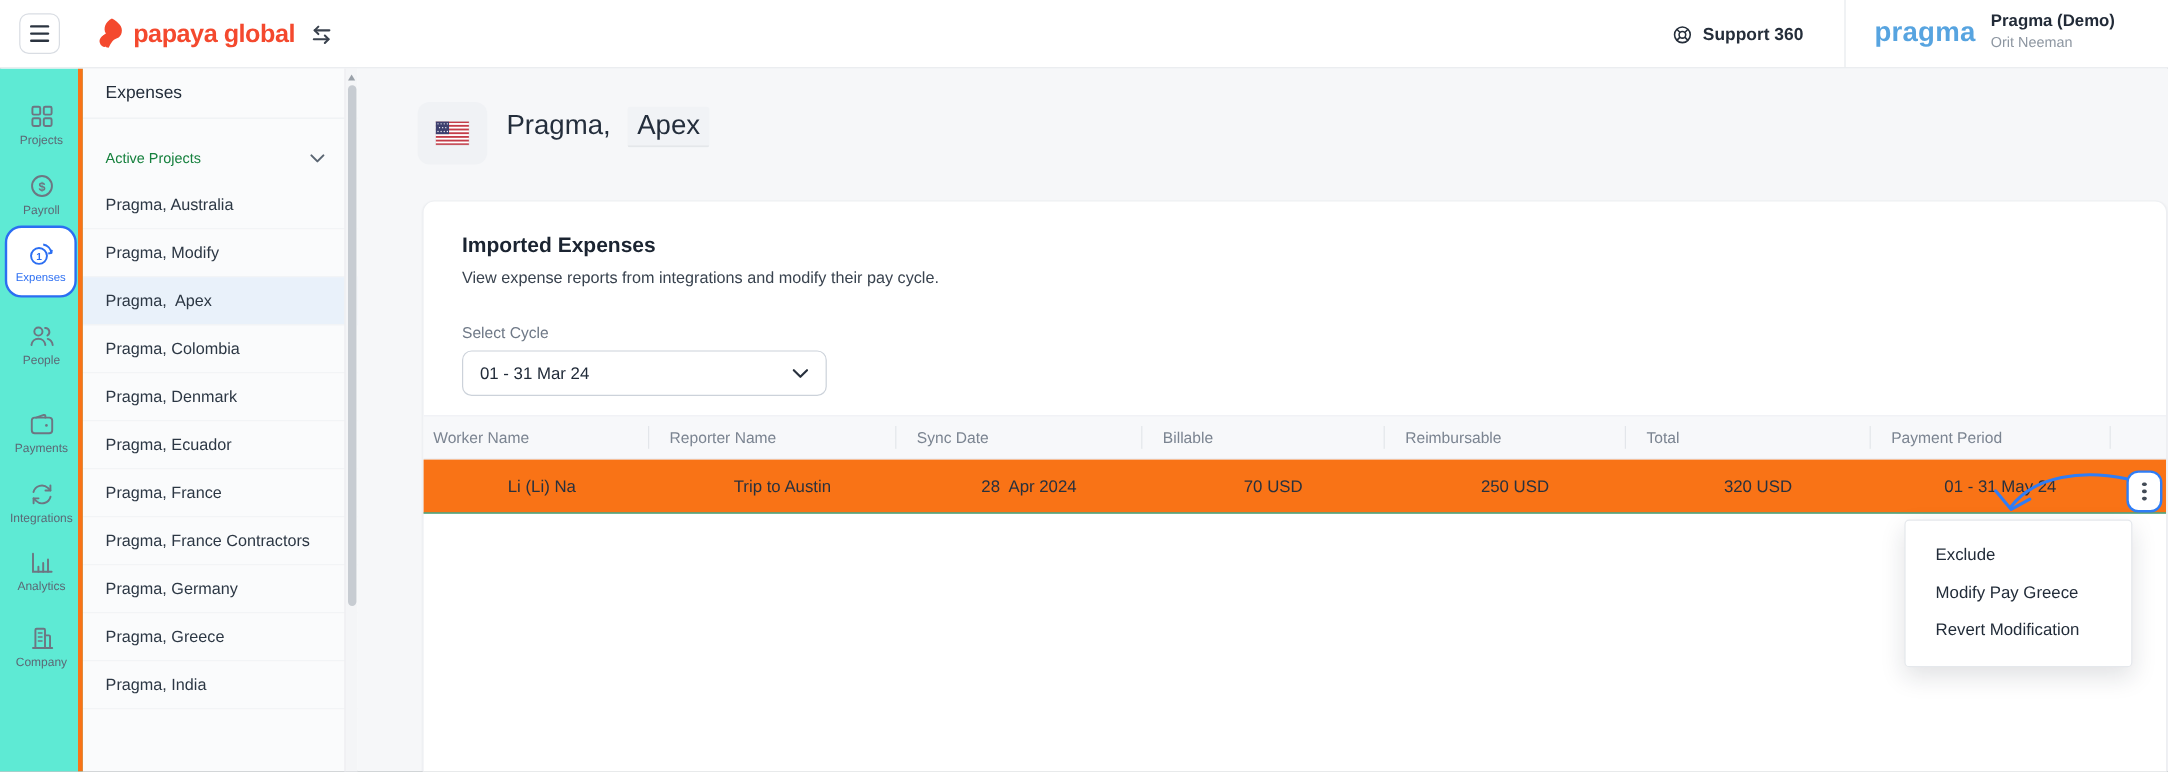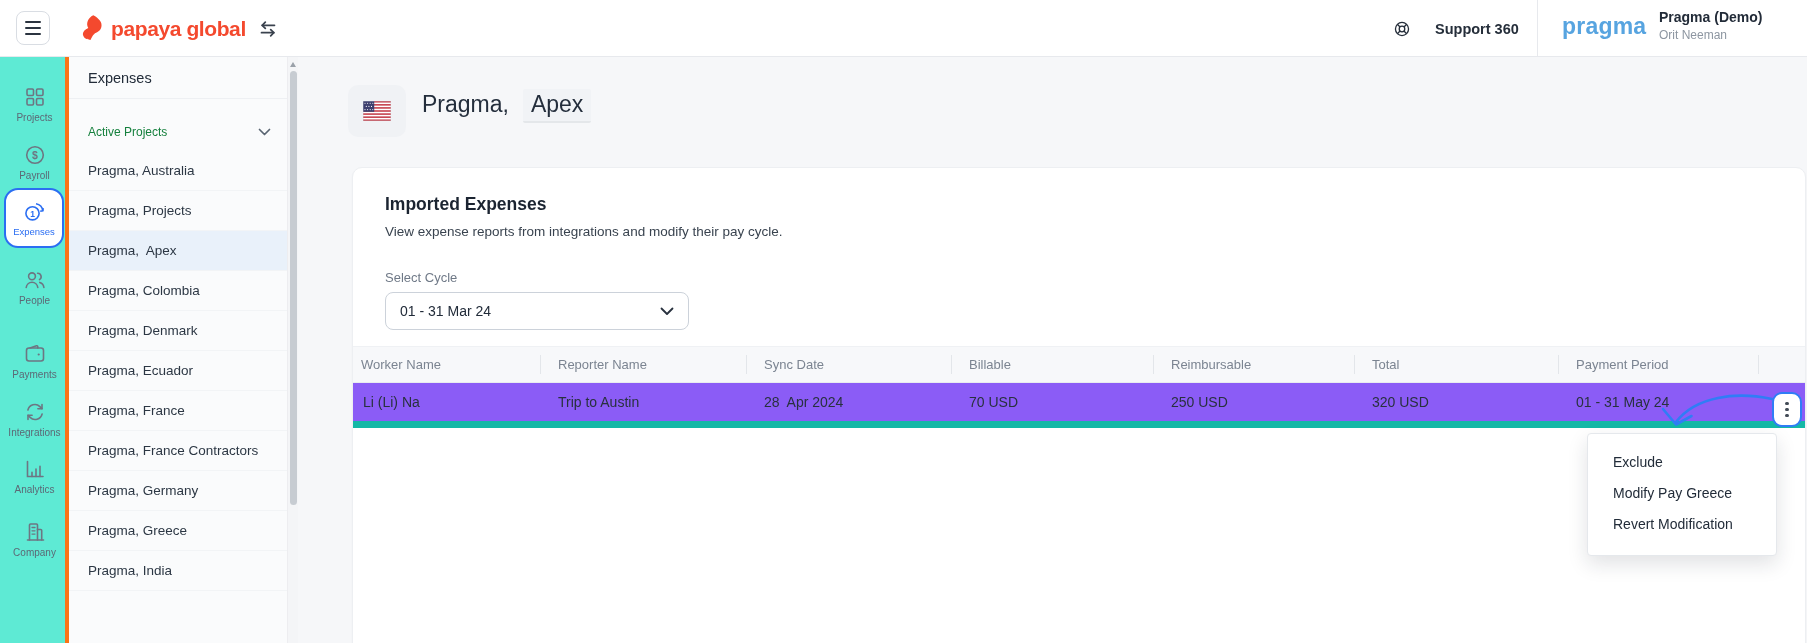--- a/index.html
+++ b/index.html
@@ -8,21 +8,21 @@
   svg { display:block; }
 
   
   .topbar { position:absolute; top:0; left:0; right:0; height:57px; background:#fff; border-bottom:1px solid #e7e9ed; z-index:30; }
   .hamburger { position:absolute; left:16px; top:11px; width:34px; height:34px; border:1px solid #d9dde3; border-radius:8px;
                display:flex; flex-direction:column; justify-content:center; align-items:center; gap:4px; background:#fff; cursor:pointer; }
   .hamburger i { width:16px; height:2px; background:#2b3440; border-radius:1px; }
   .logo { position:absolute; left:78px; top:0; height:57px; display:flex; align-items:center; gap:6px; }
   .logo-text { font-size:21px; font-weight:bold; color:#f4492e; letter-spacing:-0.4px; }
   .swap { position:absolute; left:256px; top:21px; }
-  .support { position:absolute; left:1393px; top:0; height:57px; display:flex; align-items:center; gap:24px; cursor:pointer; }
+  .support { position:absolute; left:1393px; top:0; height:57px; display:flex; align-items:center; gap:8px; cursor:pointer; }
   .support span { font-size:14.5px; font-weight:bold; color:#252e3a; }
   .topbar-divider { position:absolute; left:1537px; top:0; bottom:0; width:1px; background:#e7e9ed; }
   .brand { position:absolute; left:1562px; top:13px; font-size:23px; font-weight:bold; color:#57a4e0; letter-spacing:0.2px; }
   .account { position:absolute; left:1659px; top:10px; line-height:1; cursor:pointer; }
   .account .nm { font-size:14px; font-weight:bold; color:#222b38; }
   .account .usr { font-size:12px; color:#8d96a1; margin-top:5px; }
 
   
   .rail { position:absolute; top:57px; left:0; bottom:0; width:69px; background:#5eead4; border-right:4px solid #f97316; z-index:20; }
   .rail-item { position:absolute; left:0; width:69px; text-align:center; cursor:pointer; }
@@ -68,21 +68,21 @@
   .select { margin-top:7px; width:304px; height:38px; border:1px solid #ccd2da; border-radius:8px; background:#fff;
             display:flex; align-items:center; justify-content:space-between; padding:0 14px; cursor:pointer; }
   .select .val { font-size:14px; color:#212b39; }
 
   .etable { margin-top:16px; }
   .thead, .trow { display:grid; grid-template-columns:187px 206px 205px 202px 201px 204px 200px 1fr; align-items:center; }
   .thead { height:37px; background:#f7f8fa; border-top:1px solid #eff1f4; border-bottom:1px solid #e9ecf0; }
   .th { font-size:13px; color:#7b8491; padding-left:18px; position:relative; height:100%; display:flex; align-items:center; }
   .th:first-child { padding-left:8px; }
   .th:not(:first-child)::before { content:""; position:absolute; left:0; top:8px; bottom:8px; width:1px; background:#e3e6ea; }
-  .trow { height:45px; border-bottom:7px solid #14b8a6; background:#8b5cf6; }
+  .trow { height:45px; border-bottom:1px solid #14b8a6; background:#f97316;text-align:center; }
   .td { font-size:14px; color:#28313e; padding-left:18px; white-space:pre; }
   .td:first-child { padding-left:10px; }
 
   .row-menu-btn { position:absolute; left:1474px; top:335px; width:30px; height:35px; background:#fff; border:2px solid #2f7df6;
                   border-radius:10px; display:flex; flex-direction:column; align-items:center; justify-content:center; gap:3px; cursor:pointer; z-index:40; }
   .row-menu-btn i { width:3.2px; height:3.2px; border-radius:50%; background:#434b56; }
 
   .ctx-menu { position:absolute; left:1289px; top:376px; width:190px; background:#fff; border:1px solid #e5e8ec; border-radius:4px;
               box-shadow:0 8px 20px rgba(20,30,45,.13); padding:13px 0 15px; z-index:50; }
   .ctx-item { height:31px; line-height:31px; padding-left:25px; font-size:14px; color:#222c39; cursor:pointer; }
@@ -237,21 +237,21 @@
 
   <div class="group-row">
     <span>Active Projects</span>
     <svg width="13" height="8" viewBox="0 0 13 8" fill="none" stroke="#5a6572" stroke-width="1.7" stroke-linecap="round" stroke-linejoin="round">
         <path d="M1.5 1.5 6.5 6.5 11.5 1.5"></path>
       </svg>
   </div>
 
   <div class="plist">
     <div class="pitem">Pragma, Australia</div>
-    <div class="pitem">Pragma, Projects</div>
+    <div class="pitem">Pragma, Modify</div>
     <div class="pitem sel">Pragma,  Apex</div>
     <div class="pitem">Pragma, Colombia</div>
     <div class="pitem">Pragma, Denmark</div>
     <div class="pitem">Pragma, Ecuador</div>
     <div class="pitem">Pragma, France</div>
     <div class="pitem">Pragma, France Contractors</div>
     <div class="pitem">Pragma, Germany</div>
     <div class="pitem">Pragma, Greece</div>
     <div class="pitem">Pragma, India</div>
   </div>

